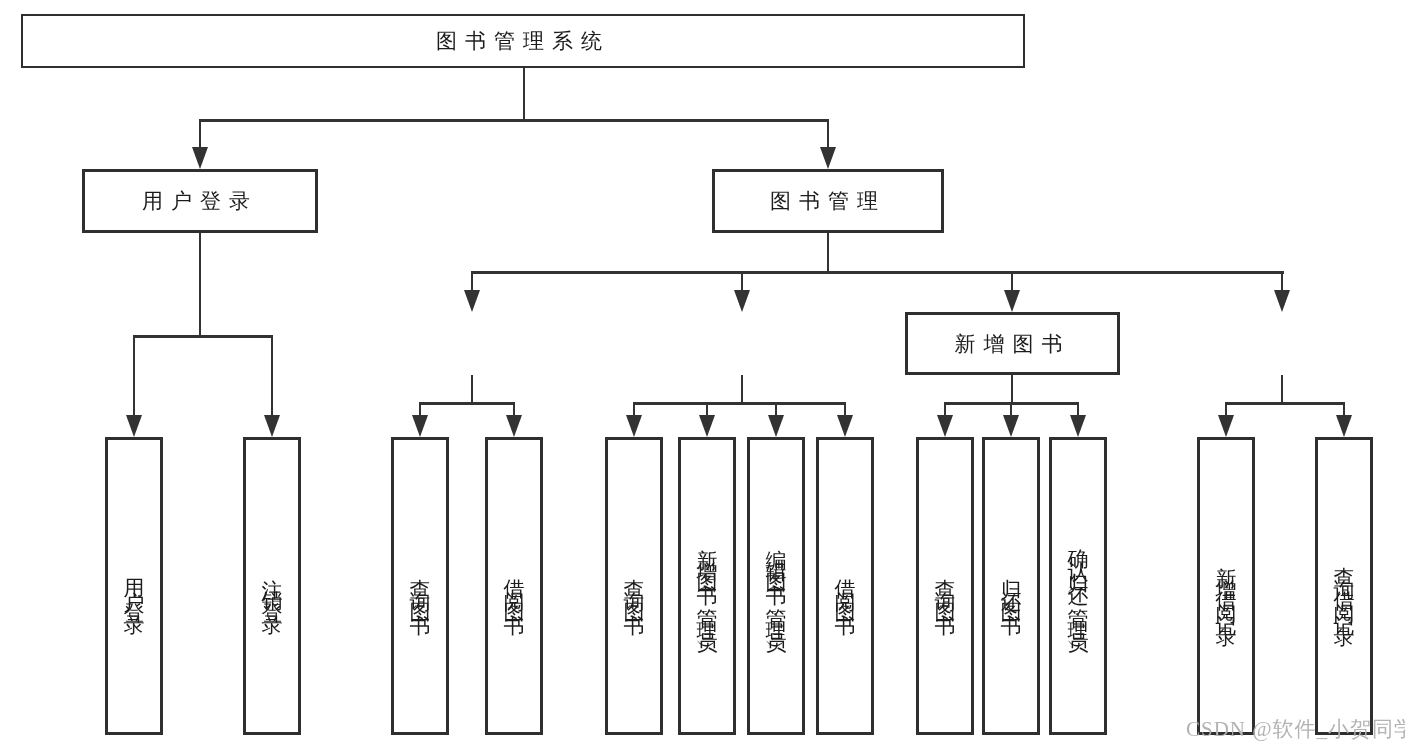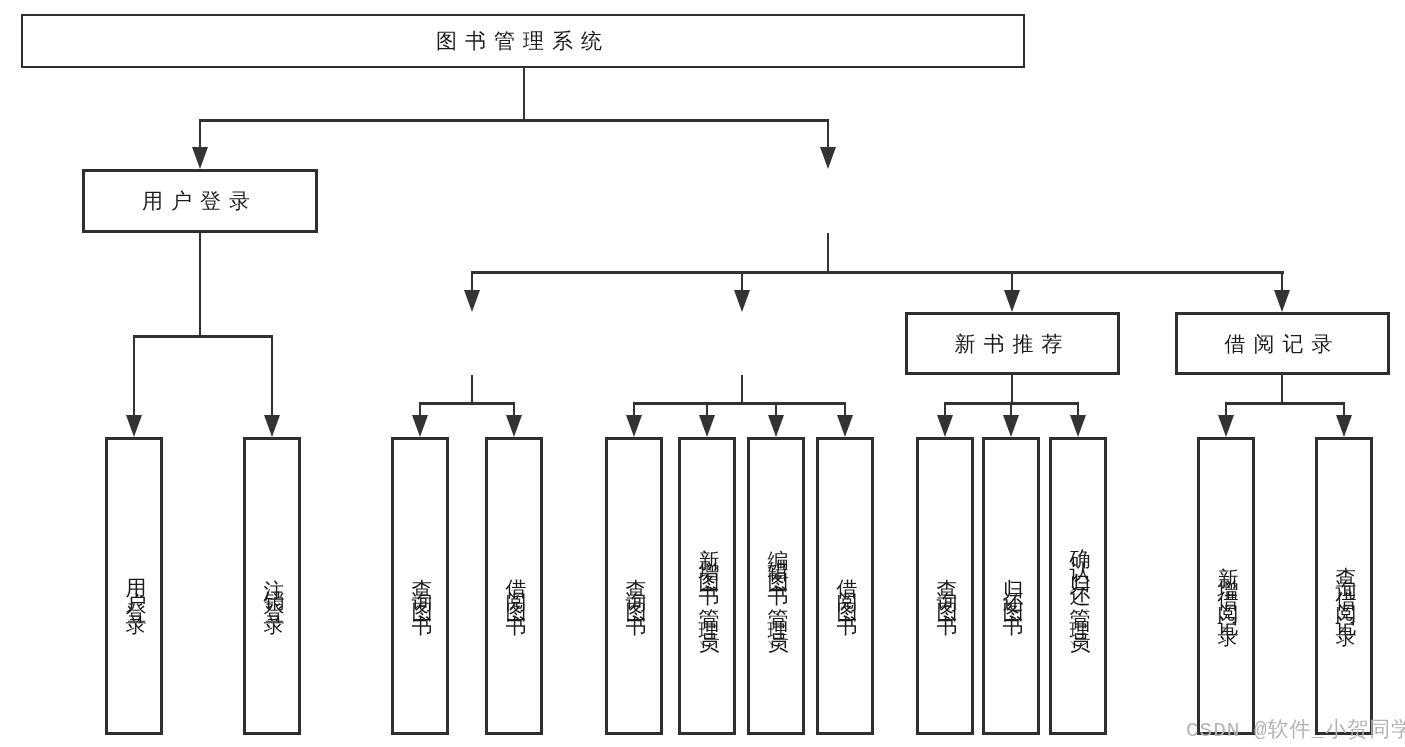--- a/index.html
+++ b/index.html
@@ -5,21 +5,21 @@
   :root{
     --line-color:#333333;
     --border-color:#2f2f2f;
     --text-color:#1c1c1c;
     --wm-color:#b3b3b3;
     --bg-color:#ffffff;
   }
   html,body{margin:0;padding:0;background:var(--bg-color);}
   #canvas{
     position:relative;width:1405px;height:747px;background:var(--bg-color);
-    font-family:Liberation Mono, monospace;overflow:hidden;
+    font-family:Liberation Serif, serif;overflow:hidden;
   }
   .node{
     position:absolute;box-sizing:border-box;background:#ffffff;
     border:3px solid var(--border-color);color:var(--text-color);
   }
   .hbox{
     display:flex;align-items:center;justify-content:center;
     font-size:21px;letter-spacing:8px;white-space:nowrap;
   }
   .root{border-width:2px;}
@@ -94,23 +94,23 @@
       <div class="line" style="left: 1225px; top: 402px; width: 120px; height: 3px;"></div>
       <div class="line" style="left: 1225px; top: 403px; width: 2px; height: 12px;"></div>
       <div class="arrowhead" style="left: 1218px; top: 415px;"></div>
       <div class="line" style="left: 1343px; top: 403px; width: 2px; height: 12px;"></div>
       <div class="arrowhead" style="left: 1336px; top: 415px;"></div>
     </div>
 
   <div class="node hbox root" style="left:21px;top:14px;width:1004px;height:54px">图书管理系统</div>
 
   <div class="node hbox" style="left:82px;top:169px;width:236px;height:64px">用户登录</div>
+  <div class="node hbox" style="left:712px;top:169px;width:232px;height:64px">图书管理</div>
 
-  <div class="node hbox" style="left:905px;top:312px;width:215px;height:63px">新书推荐</div>
-  <div class="node hbox" style="left:1175px;top:312px;width:215px;height:63px">借阅记录</div>
+  <div class="node hbox" style="left:905px;top:312px;width:215px;height:63px">新增图书</div>
 
   <div class="node vbox" style="left:105px;top:437px;width:58px;height:298px">用户登录</div>
   <div class="node vbox" style="left:243px;top:437px;width:58px;height:298px">注销登录</div>
 
   <div class="node vbox" style="left:391px;top:437px;width:58px;height:298px">查询图书</div>
   <div class="node vbox" style="left:485px;top:437px;width:58px;height:298px">借阅图书</div>
 
   <div class="node vbox" style="left:605px;top:437px;width:58px;height:298px">查询图书</div>
   <div class="node vbox" style="left:678px;top:437px;width:58px;height:298px">新增图书（管理员）</div>
   <div class="node vbox" style="left:747px;top:437px;width:58px;height:298px">编辑图书（管理员）</div>

